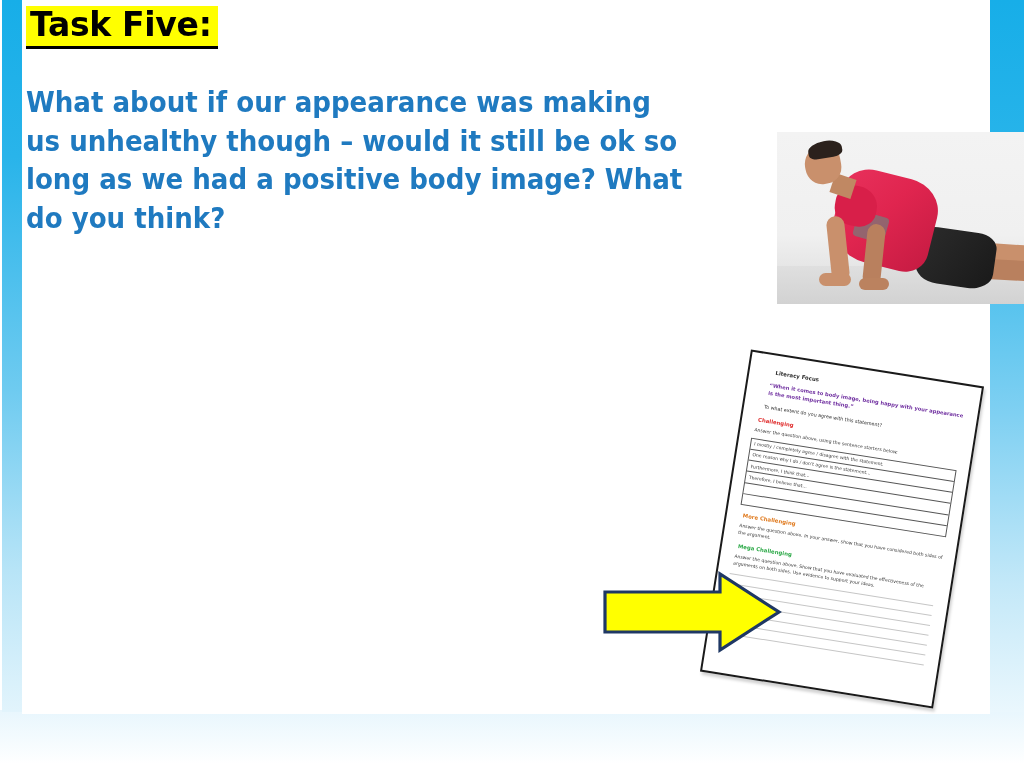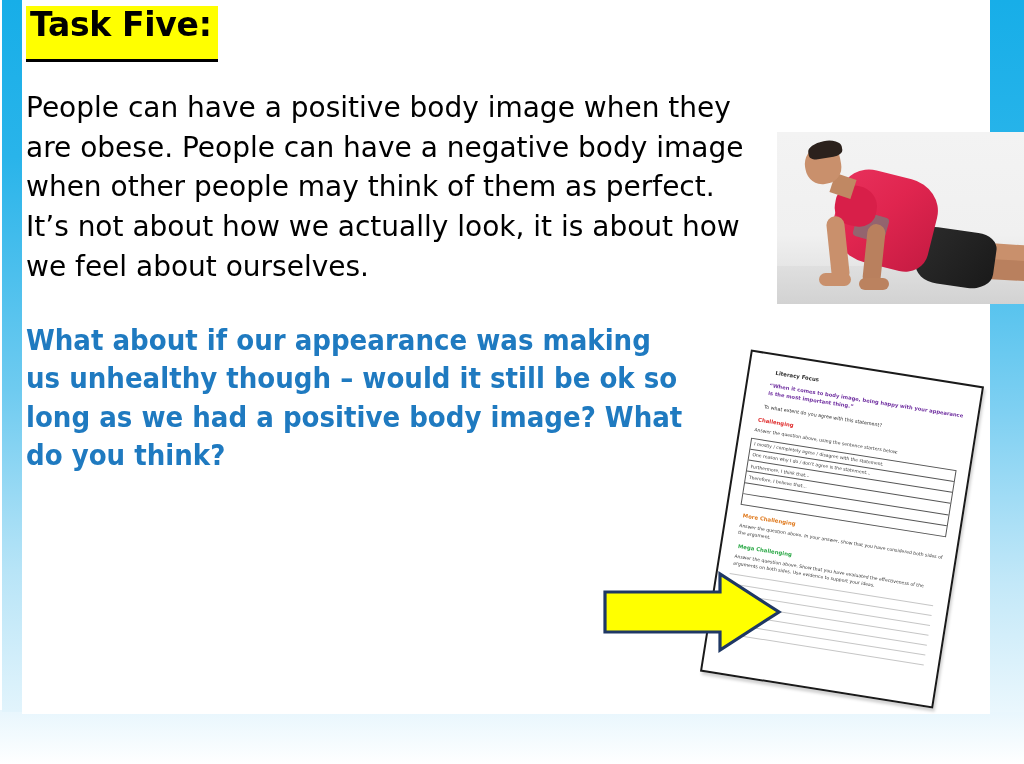--- a/index.html
+++ b/index.html
@@ -48,21 +48,21 @@
     line-height: 1;
   }
   .title-hl {
     display: inline-block;
     background: #ffff00;
     color: #000000;
     font-family: "DejaVu Sans", sans-serif;
     font-weight: bold;
     font-size: 33px;
     letter-spacing: -0.3px;
-    padding: 1px 6px 15px 4px;
+    padding: 1px 6px 2px 4px;
     border-bottom: 3px solid #000000;
     line-height: 1.12;
   }
 
   .lead {
     margin: 14px 0 0 0;
     color: #7030a0;
     font-family: "DejaVu Sans Condensed", "DejaVu Sans", sans-serif;
     font-weight: bold;
     font-size: 27px;
@@ -267,21 +267,20 @@
   <div class="bar-right"></div>
   <div class="white-floor"></div>
 
   <div class="content">
 
     <div class="title-line">
       <span class="title-hl">Task Five:</span>
     </div>
 
 
-    <p class="para">People can have a positive body image when they are obese. People can have a negative body image when other people may think of them as perfect. It’s not about how we actually look, it is about how we feel about ourselves.</p>
 
     <p class="para-blue">What about if our appearance was making us unhealthy though – would it still be ok so long as we had a positive body image? What do you think?</p>
 
 
   </div>
 
   <div class="photo">
     <div class="ph-floor"></div>
     <div class="ph-leg"></div>
     <div class="ph-leg2"></div>

